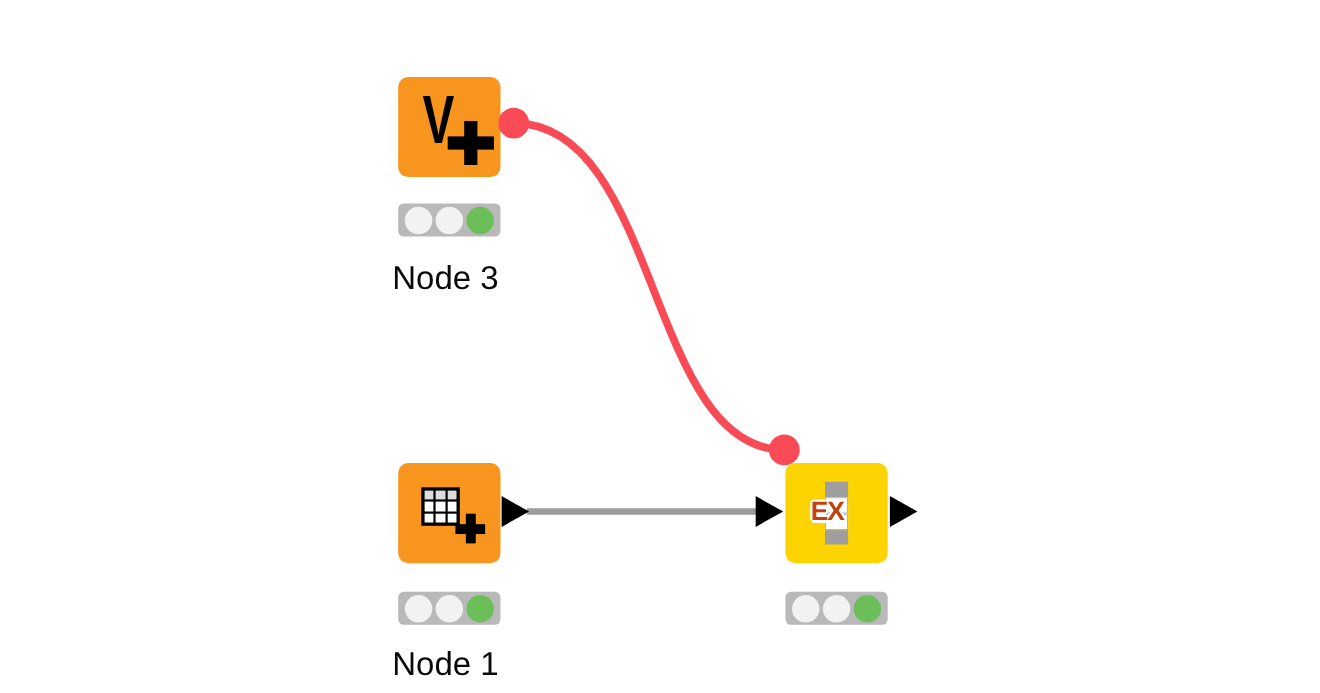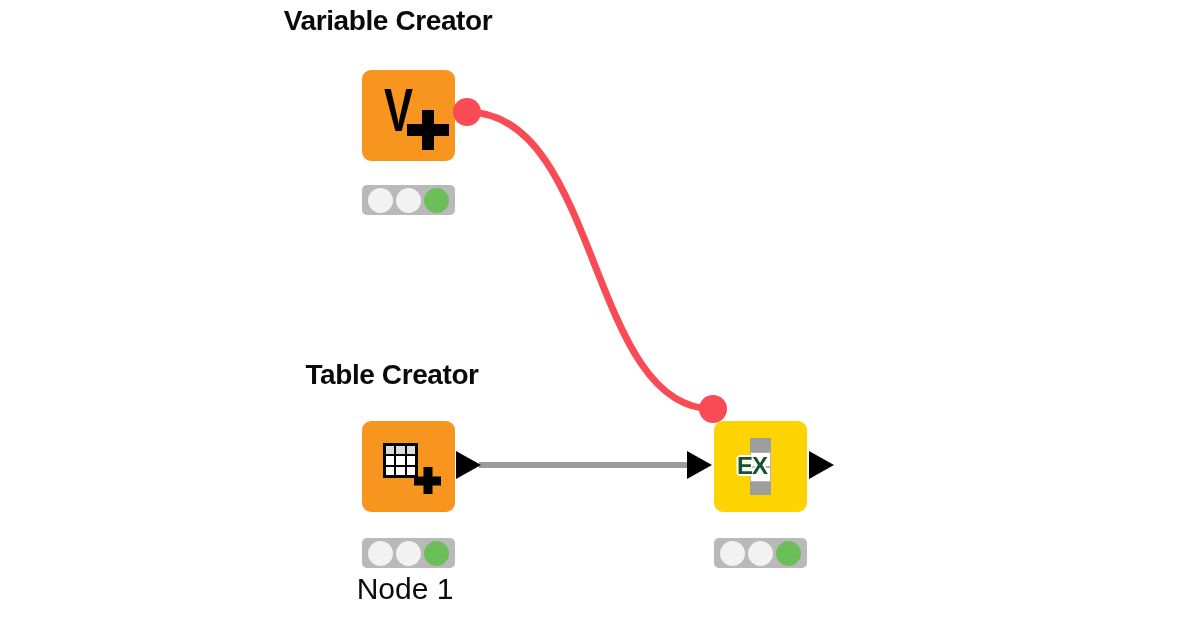--- a/index.html
+++ b/index.html
@@ -56,52 +56,51 @@
   }
   .grid-icon i{background:#FFFFFF;}
   .grid-icon i.hdr{background:#DCDCDC;}
   
   .col-icon{position:absolute;left:36px;top:17px;width:21px;display:flex;flex-direction:column;}
   .col-icon .seg-g{height:14px;background:#9E9E9E;}
   .col-icon .seg-w{height:15px;background:#FFFFFF;box-shadow:inset 0 0 0 1px #B3B3B3;}
   .col-icon .seg-gb{height:13px;background:#9E9E9E;}
   .ex-text{
     position:absolute;left:23px;top:33px;z-index:1;font-size:24px;font-weight:bold;
-    color:#14532d;letter-spacing:-1px;line-height:1;
+    color:#c2410c;letter-spacing:-1px;line-height:1;
     text-shadow:-2px 0 #fff,2px 0 #fff,0 -2px #fff,0 2px #fff,
                 -1px -1px #fff,1px 1px #fff,-1px 1px #fff,1px -1px #fff;
   }
 </style>
 </head>
 <body>
 
 <div class="canvas">
 
   <svg class="wires" width="1200" height="630">
     <line x1="479" y1="465" x2="689" y2="465" stroke-width="6" stroke="#9B9B9B"></line>
     <path d="M 467 112 C 600 112 588 409 713 409" fill="none" stroke-width="7" stroke-linecap="round" stroke="#F94B56"></path>
   </svg>
 
-  <div class="node-title" style="left:388px;top:6px">Variable Creator</div>
 
   <div class="node-body" style="left: 362px; top: 70px; background: rgb(247, 149, 31);">
     <span class="v-letter">V</span>
     <span class="cross cross-lg"></span>
   </div>
 
   <div class="port-dot" style="left: 453px; top: 98px; background: rgb(249, 75, 86);"></div>
 
   <div class="traffic" style="left:362px;top:185px">
     <span class="light light-off"></span>
     <span class="light light-off"></span>
     <span class="light light-green"></span>
   </div>
 
+  <div class="node-label" style="left:405px;top:237px">Node 3</div>
 
-  <div class="node-title" style="left:392px;top:360px">Table Creator</div>
 
   <div class="node-body" style="left: 362px; top: 421px; background: rgb(247, 149, 31);">
     <span class="grid-icon">
       <i class="hdr"></i>
         <i class="hdr"></i>
         <i class="hdr"></i>
       <i></i>
         <i></i>
         <i></i>
       <i></i>
@@ -112,21 +111,21 @@
   </div>
 
   <div class="tri" style="left:456px;top:451px"></div>
 
   <div class="traffic" style="left:362px;top:538px">
     <span class="light light-off"></span>
     <span class="light light-off"></span>
     <span class="light light-green"></span>
   </div>
 
-  <div class="node-label" style="left:405px;top:572px">Node 1</div>
+  <div class="node-label" style="left:405px;top:588px">Node 1</div>
 
 
   <div class="port-dot" style="left: 699px; top: 395px; background: rgb(249, 75, 86);"></div>
 
   <div class="tri" style="left:687px;top:451px"></div>
 
   <div class="node-body" style="left: 714px; top: 421px; background: rgb(253, 211, 1);">
     <span class="col-icon">
       <span class="seg-g"></span>
         <span class="seg-w"></span>

